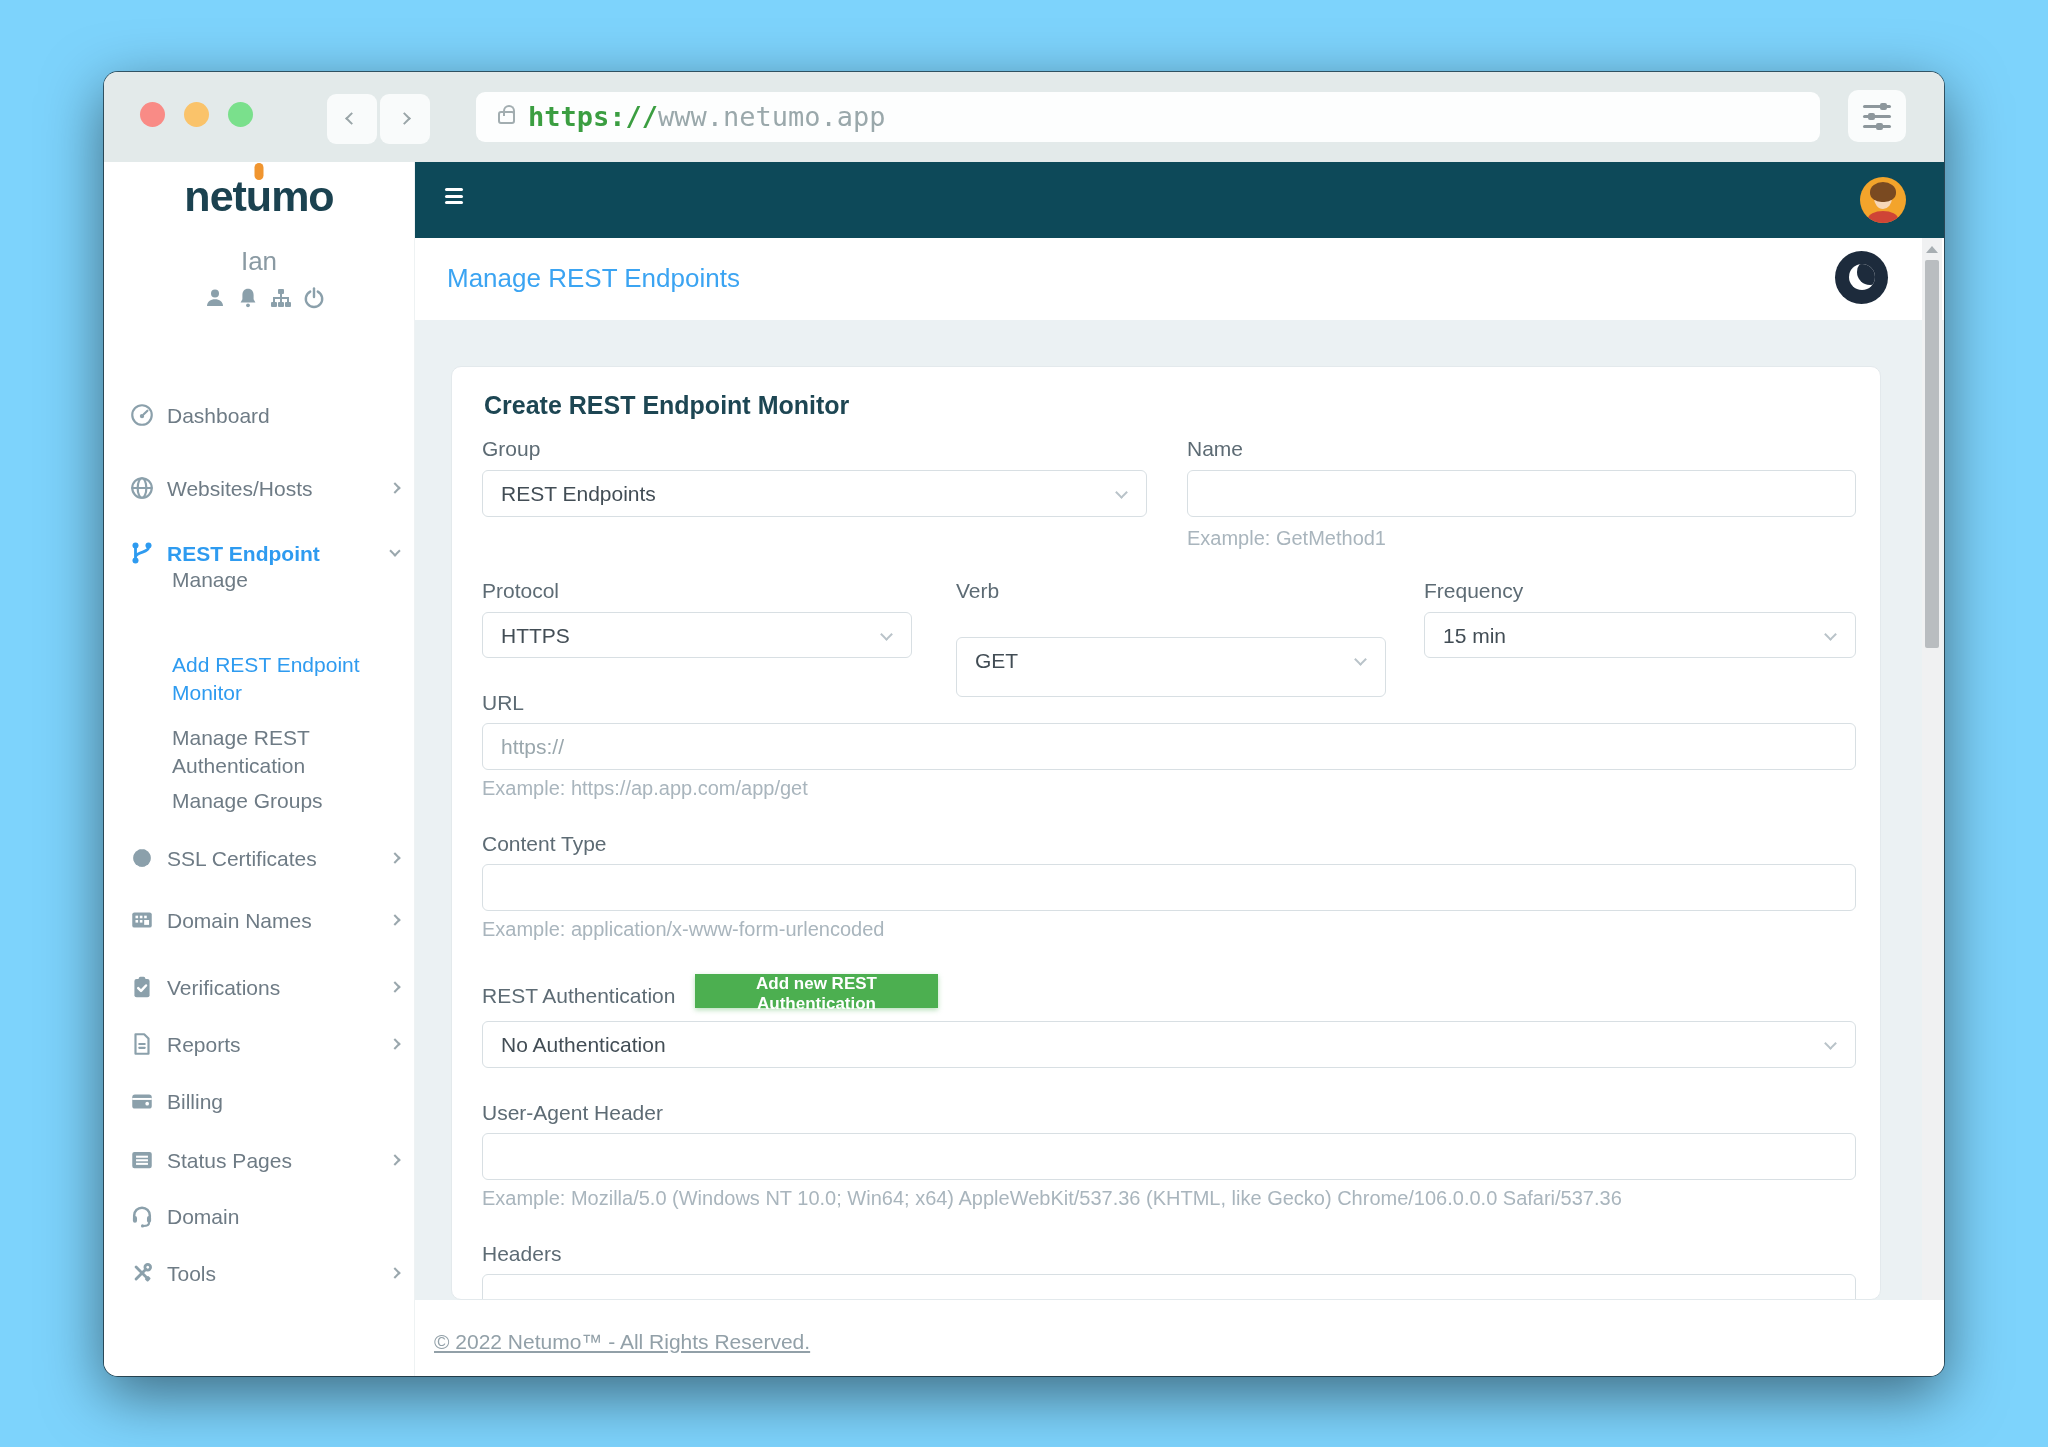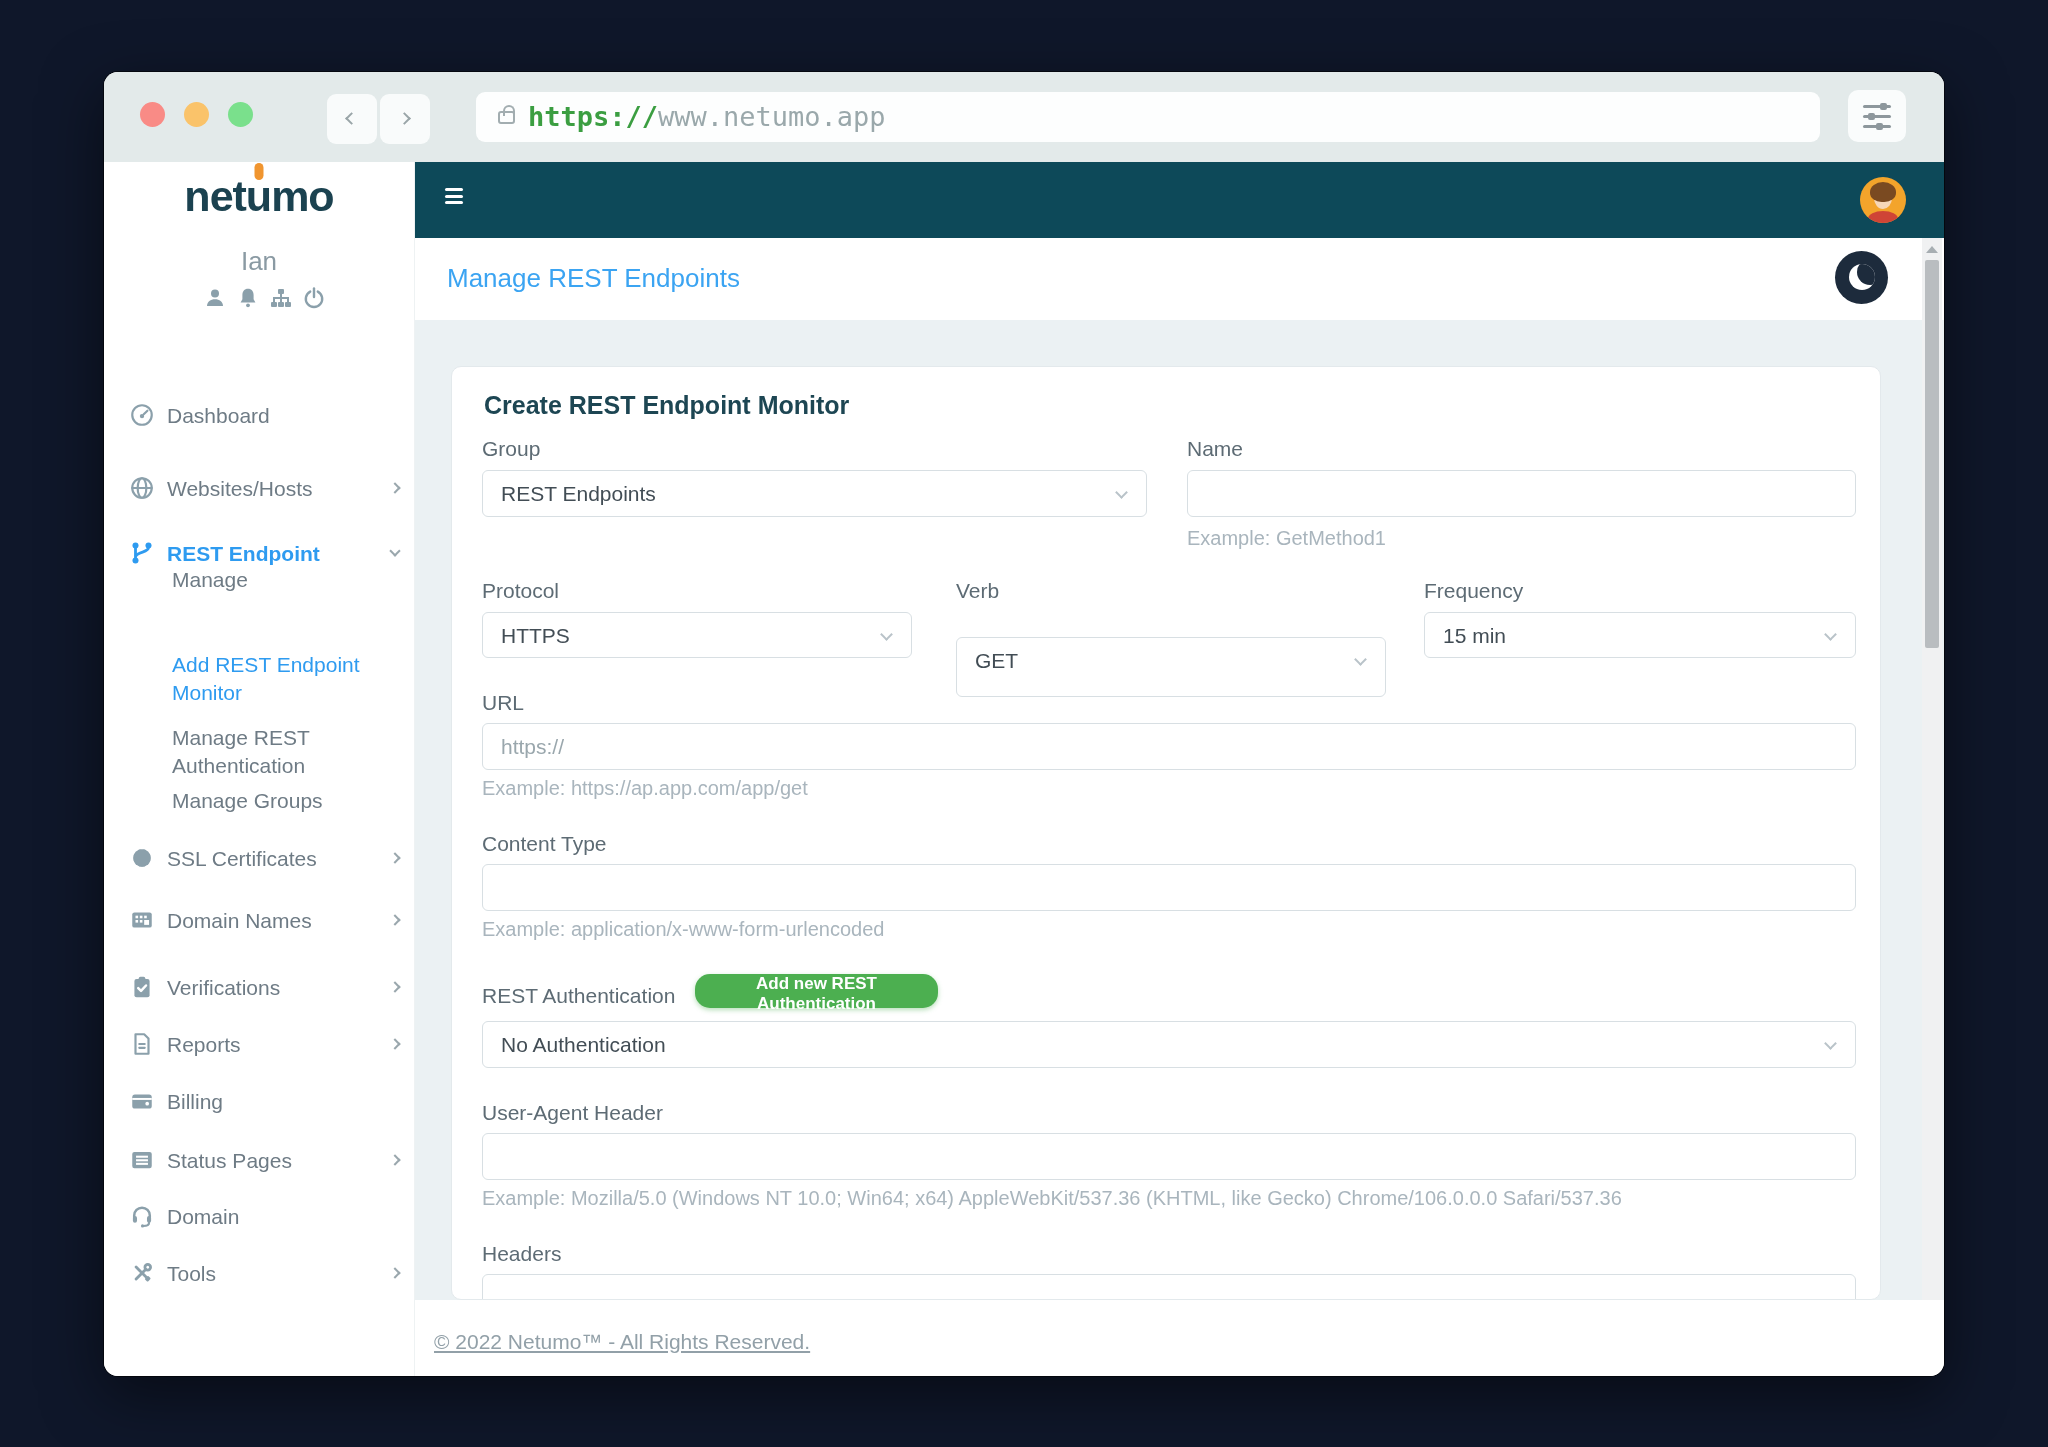--- a/index.html
+++ b/index.html
@@ -1,17 +1,17 @@
 <!DOCTYPE html>
 <html><head>
 <meta charset="utf-8">
 <style>
   * { margin:0; padding:0; box-sizing:border-box; }
   body { font-family:"Liberation Sans", sans-serif; }
-  .page { position:relative; width:2048px; height:1447px; background:#0f172a; overflow:hidden; }
+  .page { position:relative; width:2048px; height:1447px; background:#7dd3fc; overflow:hidden; }
   .window { position:absolute; left:104px; top:72px; width:1840px; height:1304px; background:#fff;
             border-radius:14px; overflow:hidden; box-shadow:0 18px 60px rgba(0,0,0,.5), 0 0 0 1px rgba(0,0,0,.55); }
 
   
   .chrome { position:absolute; left:0; top:0; width:1840px; height:90px; background:#e3eaea; }
   .light { position:absolute; top:30px; width:25px; height:25px; border-radius:50%; }
   .navbtn { position:absolute; top:22px; width:50px; height:50px; background:#f9fbfb; border-radius:9px; }
   .caret { display:inline-block; width:9px; height:9px; border-right:2px solid #9aa5a8; border-bottom:2px solid #9aa5a8; }
   .caret.left  { transform:rotate(135deg); }
   .caret.right { transform:rotate(-45deg); }
@@ -68,21 +68,21 @@
   .lbl { position:absolute; font-size:21px; color:#5d6b74; }
   .hlp { position:absolute; font-size:20px; color:#a9b5bd; }
   .inp { position:absolute; height:47px; background:#fff; border:1px solid #d8dfe3; border-radius:6px;
          font-family:"Liberation Sans",sans-serif; font-size:21px; color:#424d55; padding:0 18px; outline:none; }
   .inp::placeholder { color:#9aa7ad; }
   .sel { position:absolute; height:47px; background:#fff; border:1px solid #d8dfe3; border-radius:6px; cursor:pointer; }
   .sel .val { position:absolute; left:18px; top:11px; font-size:21px; color:#424d55; white-space:nowrap; }
   .sel .sc { position:absolute; right:20px; top:17px; width:9px; height:9px;
              border-right:2px solid #b9c3c9; border-bottom:2px solid #b9c3c9; transform:rotate(45deg); }
   .greenbtn { position:absolute; left:243px; top:607px; width:243px; height:34px; background:#4caf50; border:none;
-              border-radius:15px; color:#fff; font-family:"Liberation Sans",sans-serif; font-size:17px; font-weight:600;
+              border-radius:0; color:#fff; font-family:"Liberation Sans",sans-serif; font-size:17px; font-weight:600;
               cursor:pointer; box-shadow:0 2px 5px rgba(76,175,80,.4); }
 
   .footer { position:absolute; left:311px; top:1228px; width:1529px; height:76px; background:#fff; }
   .copyright { position:absolute; left:19px; top:30px; font-size:21px; color:#92a0a8;text-decoration:underline; }
 
   .scrollbar { position:absolute; left:1818px; top:166px; width:20px; height:1062px; background:#f0f1f2; }
   .sb-up { position:absolute; left:4px; top:8px; width:0; height:0; border-left:6px solid transparent;
            border-right:6px solid transparent; border-bottom:7px solid #a7aeb2; }
   .sb-thumb { position:absolute; left:3px; top:22px; width:14px; height:388px; background:#b9bdc0; border-radius:2px; }
 

